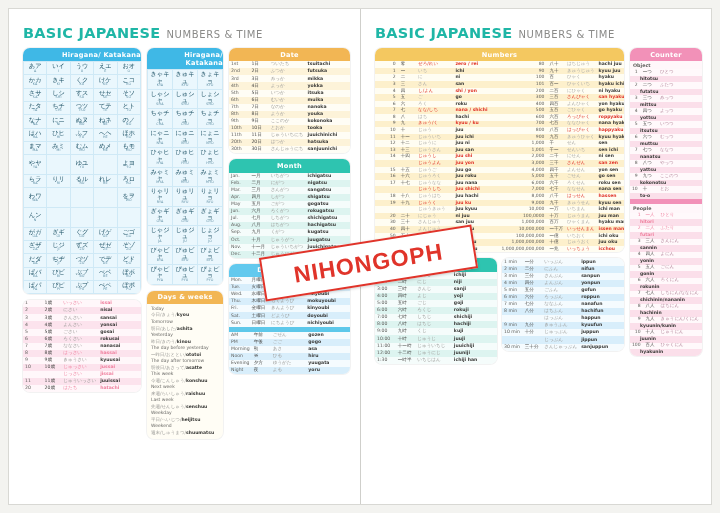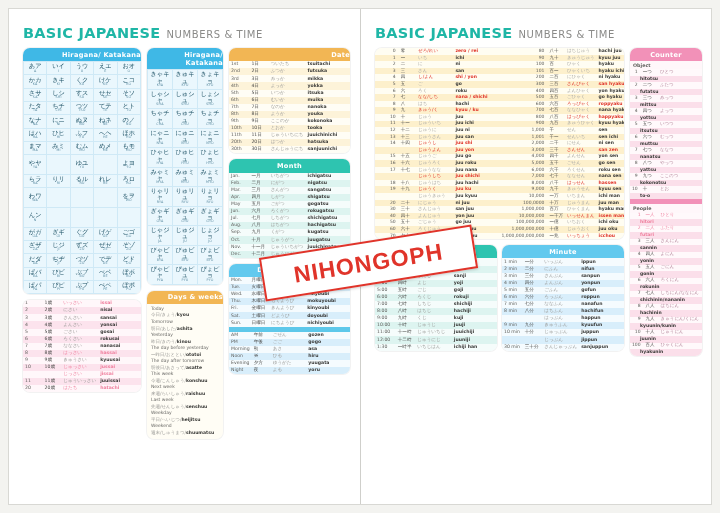--- a/index.html
+++ b/index.html
@@ -37,21 +37,21 @@
   .lst td { padding:1.15px 2px; line-height:1.05; vertical-align:middle;
             white-space:nowrap; overflow:hidden; }
   .lst .c1 { width:17%; color:#5d5d5a; }
   .lst .c2 { width:16%; color:#4a4a48; }
   .lst .c3 { width:30%; color:#9a9a97; }
   .lst .c4 { width:37%; font-weight:bold; color:#3a3a38; }
   .lst tr:nth-child(odd) td { background:#ffffff; }
 
   
   .th-blue .card-hd { background:#3fb8e6;text-align:right; }
-  .th-orange .card-hd { background:#f2b654;text-align:right; }
+  .th-orange .card-hd { background:#f2b654; }
   .th-teal .card-hd { background:#2ec4b0; }
   .th-pink .card-hd { background:#f291b8; }
   .th-yellow .card-hd { background:#f4c860; }
   .th-skyblue .card-hd { background:#62c9ee; }
 
   .zebra-orange tr:nth-child(even) td { background:#fdf3d9; }
   .zebra-orange tr:nth-child(odd) td { background:#fffdf5; }
   .zebra-teal tr:nth-child(even) td { background:#ddf4f0; }
   .zebra-teal tr:nth-child(odd) td { background:#f5fcfb; }
   .zebra-pink tr:nth-child(even) td { background:#fce3ed; }
@@ -1013,20 +1013,21 @@
   <div class="page right">
     <div class="pagepad">
       <div class="title">
         <span class="t1">BASIC JAPANESE</span>
         <span class="t2">NUMBERS &amp; TIME</span>
       </div>
 
       <div class="cols">
         <div style="width:250px">
           <div class="card th-yellow">
+            <div class="card-hd">Numbers</div>
             <div class="numwrap">
               <div>
                   <table class="num">
                     <tbody id="numL-body">
                       <tr>
                         <td class="n">0</td>
                         <td class="kj">零</td>
                         <td class="kn hl-red">ぜろ/れい</td>
                         <td class="ro hl-red">zero / rei</td>
                       </tr>
@@ -1466,21 +1467,20 @@
                         <td class="c2">一時半</td>
                         <td class="c3">いちじはん</td>
                         <td class="c4">ichiji han</td>
                       </tr>
                     </tbody>
                   </table>
               </div>
             </div>
             <div style="width:122px">
               <div class="card th-skyblue">
-                <div class="card-hd">Minute</div>
                 <table class="lst zebra-blue">
                     <tbody id="min-body">
                       <tr>
                         <td class="c1">1 min</td>
                         <td class="c2">一分</td>
                         <td class="c3">いっぷん</td>
                         <td class="c4">ippun</td>
                       </tr>
                       <tr>
                         <td class="c1">2 min</td>

